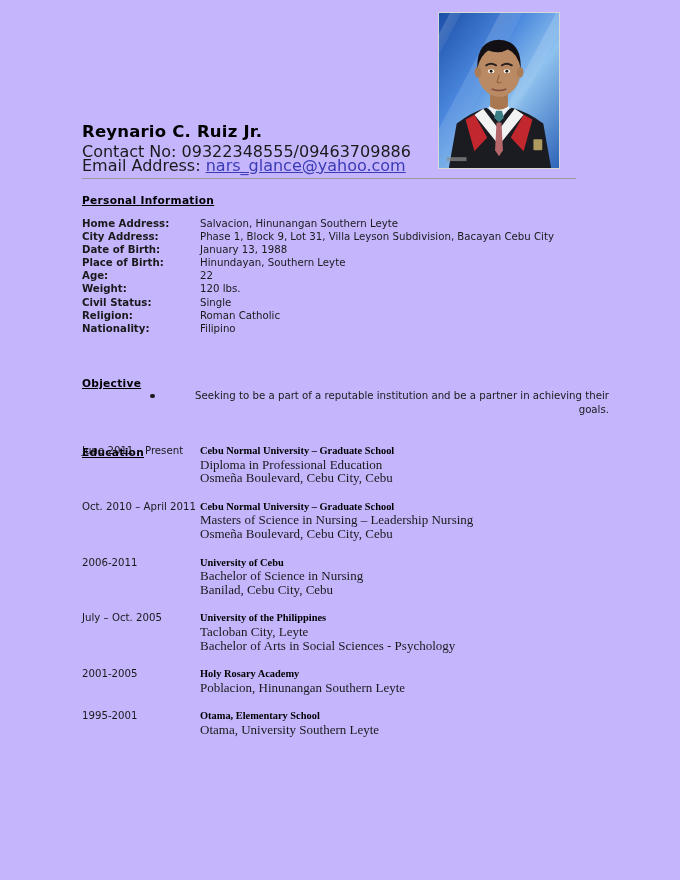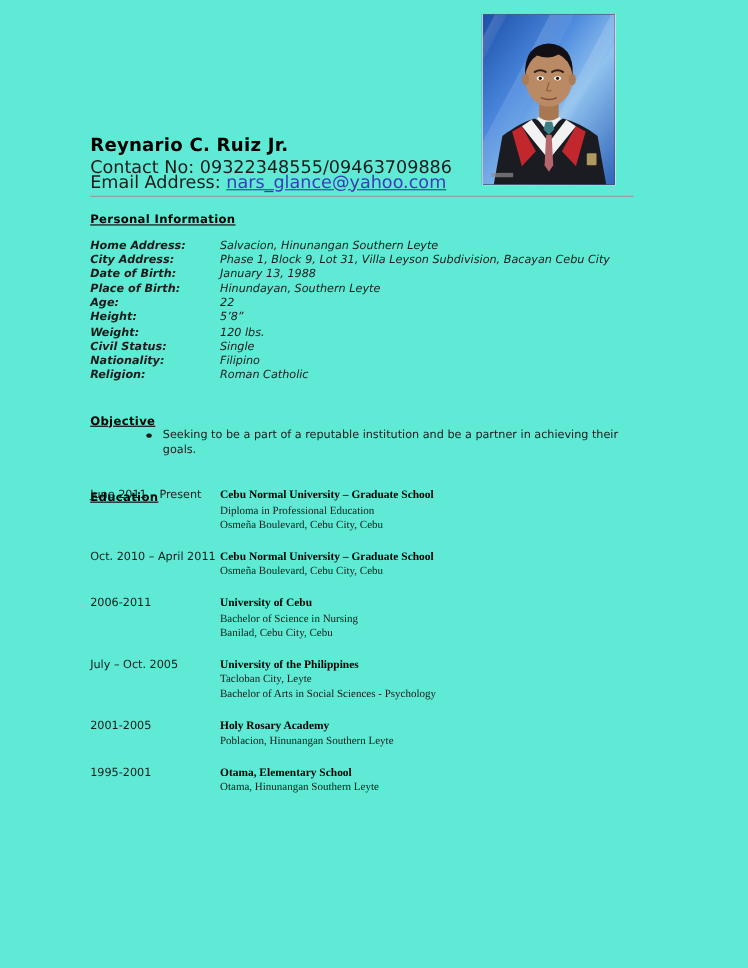--- a/index.html
+++ b/index.html
@@ -13,21 +13,21 @@
     height: 880px;
     position: relative;
     font-family: "DejaVu Sans", "Liberation Sans", sans-serif;
     color: #1a1a1a;
     overflow: hidden;
   }
 
   .page {
     position: absolute;
     inset: 0;
-    background: #5eead4;
+    background: #c4b5fd;
   }
 
   
   .photo-frame {
     position: absolute;
     left: 438px;
     top: 12px;
     width: 122px;
     height: 157px;
     border: 1px solid #d8d8d8;
@@ -86,45 +86,45 @@
   #heading-objective { top: 377px; }
   #heading-education { top: 446px; }
 
   
   .personal-info {
     position: absolute;
     left: 82px;
     top: 217px;
     width: 500px;
     border-collapse: collapse;
-    font-style: italic;
   }
   .personal-info td {
     font-size: 10.2px;
     line-height: 13.1px;
     padding: 0;
     vertical-align: top;
     white-space: nowrap;
     color: #1a1a1a;
   }
   .pi-label {
     font-weight: bold;
     width: 118px;
     color: #000;
   }
 
   
   .objective-list {
     position: absolute;
-    left: 132px;
+    left: 149px;
     top: 389px;
     width: 460px;
     margin: 0;
     padding: 0;
     list-style: none;
+    text-align: right;
   }
   .objective-list li {
     position: relative;
     padding-left: 16px;
     font-size: 10.2px;
     line-height: 14px;
     margin-bottom: 5px;
     color: #1a1a1a;
   }
   .objective-list li .bullet {
@@ -161,21 +161,21 @@
     flex: 1 1 auto;
     font-family: Liberation Serif, serif;
   }
   .edu-school {
     font-size: 10.4px;
     font-weight: bold;
     line-height: 13.6px;
     color: #000;
   }
   .edu-line {
-    font-size: 10px;
+    font-size: 13px;
     line-height: 13.6px;
     color: #1a1a1a;
   }
 </style>
 </head>
 <body>
 
 <div class="page">
 
   <div class="photo-frame">
@@ -275,38 +275,34 @@
       </tr>
       <tr>
         <td class="pi-label">Place of Birth:</td>
         <td>Hinundayan, Southern Leyte</td>
       </tr>
       <tr>
         <td class="pi-label">Age:</td>
         <td>22</td>
       </tr>
       <tr>
-        <td class="pi-label">Height:</td>
-        <td>5’8”</td>
-      </tr>
-      <tr>
         <td class="pi-label">Weight:</td>
         <td>120 lbs.</td>
       </tr>
       <tr>
         <td class="pi-label">Civil Status:</td>
         <td>Single</td>
       </tr>
       <tr>
+        <td class="pi-label">Religion:</td>
+        <td>Roman Catholic</td>
+      </tr>
+      <tr>
         <td class="pi-label">Nationality:</td>
         <td>Filipino</td>
-      </tr>
-      <tr>
-        <td class="pi-label">Religion:</td>
-        <td>Roman Catholic</td>
       </tr>
     </tbody>
   </table>
 
   <div class="section-heading" id="heading-objective">Objective</div>
 
   <ul class="objective-list">
     <li>
       <span class="bullet"></span>
       <span>Seeking to be a part of a reputable institution and be a partner in achieving their goals.</span>
@@ -323,20 +319,21 @@
         <div class="edu-school">Cebu Normal University – Graduate School</div>
         <div class="edu-line">Diploma in Professional Education</div>
         <div class="edu-line">Osmeña Boulevard, Cebu City, Cebu</div>
       </div>
     </div>
 
     <div class="edu-entry">
       <div class="edu-dates">Oct. 2010 – April 2011</div>
       <div class="edu-detail">
         <div class="edu-school">Cebu Normal University – Graduate School</div>
+        <div class="edu-line">Masters of Science in Nursing – Leadership Nursing</div>
         <div class="edu-line">Osmeña Boulevard, Cebu City, Cebu</div>
       </div>
     </div>
 
     <div class="edu-entry">
       <div class="edu-dates">2006-2011</div>
       <div class="edu-detail">
         <div class="edu-school">University of Cebu</div>
         <div class="edu-line">Bachelor of Science in Nursing</div>
         <div class="edu-line">Banilad, Cebu City, Cebu</div>
@@ -357,19 +354,19 @@
       <div class="edu-detail">
         <div class="edu-school">Holy Rosary Academy</div>
         <div class="edu-line">Poblacion, Hinunangan Southern Leyte</div>
       </div>
     </div>
 
     <div class="edu-entry">
       <div class="edu-dates">1995-2001</div>
       <div class="edu-detail">
         <div class="edu-school">Otama, Elementary School</div>
-        <div class="edu-line">Otama, Hinunangan Southern Leyte</div>
+        <div class="edu-line">Otama, University Southern Leyte</div>
       </div>
     </div>
 
   </div>
 
 </div>
 
 </body></html>

